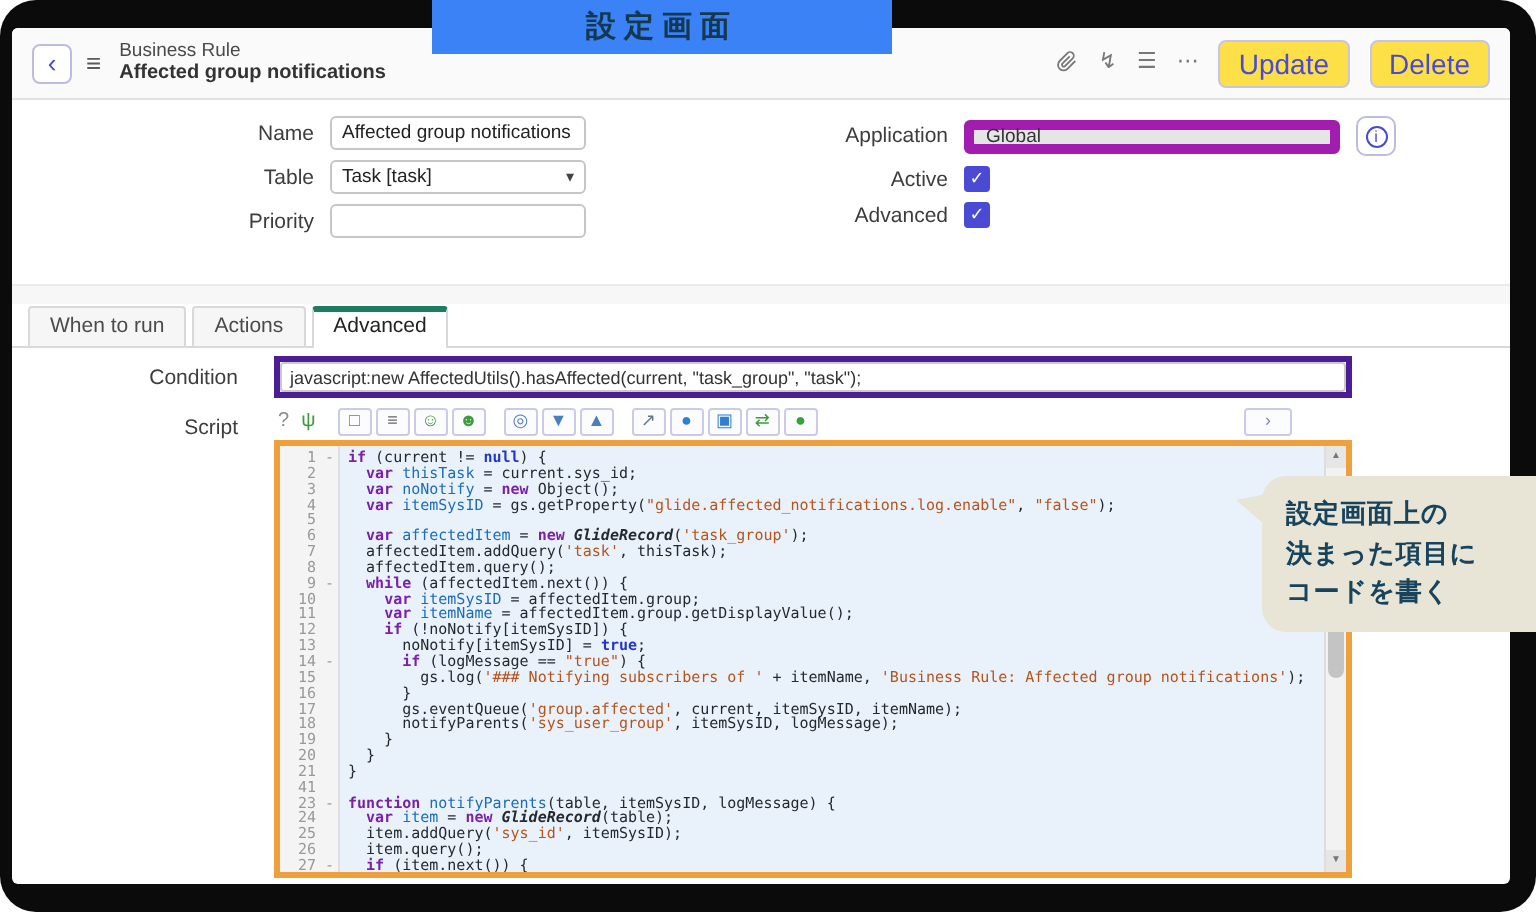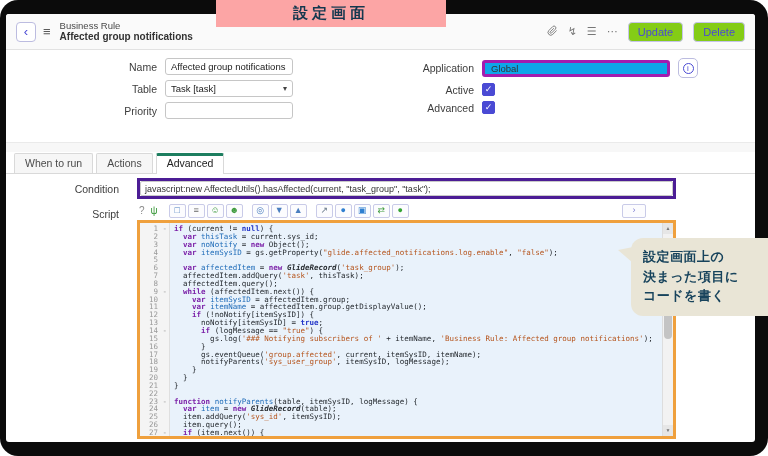--- a/index.html
+++ b/index.html
@@ -9,21 +9,21 @@
   body {
     position: relative;
     background: #fff;
     font-family: "Liberation Sans", sans-serif;
     overflow: hidden;
   }
   .frame { position:absolute; inset:0; background:#0b0b0b; border-radius:18px; }
 
   .titlebox {
     position:absolute; left:216px; top:0; width:230px; height:27px;
-    background:#fca5a5; z-index:6; display:flex; align-items:center; justify-content:center;
+    background:#3b82f6; z-index:6; display:flex; align-items:center; justify-content:center;
     font-size:15px; font-weight:bold; color:#14384f; letter-spacing:4px;
   }
 
   .screen {
     position:absolute; left:6px; top:14px; width:749px; height:428px;
     background:#fff; border-radius:3px; overflow:hidden; z-index:2;
   }
 
   
   .hdr {
@@ -32,34 +32,34 @@
     display:flex; align-items:center; padding:0 10px; gap:7px;
   }
   .backbtn { width:20px; height:20px; border:1px solid #bcbce0; border-radius:4px; background:#fff;
     color:#4a4ad4; font-size:13px; line-height:17px; text-align:center; flex:none; }
   .ctxmenu { color:#5a5a5a; font-size:13px; flex:none; }
   .hdr-titles { line-height:1.2; margin-left:2px; }
   .rec-type { font-size:9.5px; color:#4a4a4a; }
   .rec-name { font-size:10px; font-weight:bold; color:#333; }
   .hdr-right { margin-left:auto; display:flex; align-items:center; gap:10px; }
   .hicon { color:#777; font-size:11px; line-height:1; }
-  .btn { border:1px solid #c5c5ea; border-radius:4px; background:#84cc16; color:#4a4ad4;
-    font-size:11px; padding:3px 9px; font-family:inherit; }
+  .btn { border:1px solid #c5c5ea; border-radius:4px; background:#fde047; color:#4a4ad4;
+    font-size:14px; padding:3px 9px; font-family:inherit; }
 
   
   .fields { position:absolute; top:44px; left:0; width:400px; }
   .fields2 { position:absolute; top:44px; left:398px; width:348px; }
   .frow { display:flex; align-items:center; margin-bottom:5px; }
   .flabel { width:122px; text-align:right; padding-right:8px; font-size:10.5px; color:#3d3d3d; flex:none;margin-left:37px; }
   .flabel2 { width:78px; text-align:right; padding-right:8px; font-size:10.5px; color:#3d3d3d; flex:none; }
   .finput { width:128px; height:17px; border:1px solid #c6c6c6; border-radius:3px;
     font-size:9.5px; color:#222; padding:0 5px; display:flex; align-items:center; background:#fff; }
   .fselect { justify-content:space-between; }
   .caret { font-size:8px; color:#444; }
-  .appfield { width:188px; height:17px; background:#0ea5e9; border:3px solid #a21caf; border-radius:3px;
+  .appfield { width:188px; height:17px; background:#e5e5e5; border:5px solid #a21caf; border-radius:3px;
     font-size:9.5px; color:#333; padding:0 6px; display:flex; align-items:center; }
   .infobtn { width:20px; height:20px; border:1px solid #bcbce0; border-radius:5px; background:#fff;
     margin-left:8px; display:flex; align-items:center; justify-content:center; }
   .infocirc { width:11px; height:11px; border:1px solid #4a4ad4; border-radius:50%;
     color:#4a4ad4; font-size:8px; line-height:9px; text-align:center; }
   .cb { width:13px; height:13px; border-radius:2px; border:1px solid #4a4ad4; background:#fff;
     color:#fff; font-size:9px; line-height:11px; text-align:center; }
   .cb.on { background:#4a4ad4; }
 
   
@@ -229,21 +229,21 @@
               <div class="gline">12  </div>
               <div class="gline">13  </div>
               <div class="gline">14 -</div>
               <div class="gline">15  </div>
               <div class="gline">16  </div>
               <div class="gline">17  </div>
               <div class="gline">18  </div>
               <div class="gline">19  </div>
               <div class="gline">20  </div>
               <div class="gline">21  </div>
-              <div class="gline">22  </div>
+              <div class="gline">41  </div>
               <div class="gline">23 -</div>
               <div class="gline">24  </div>
               <div class="gline">25  </div>
               <div class="gline">26  </div>
               <div class="gline">27 -</div>
             </div>
           <div class="code">
               <div class="cline"><span class="tok-kw">if</span><span> (current != </span><span class="tok-atom">null</span><span>) {</span></div>
               <div class="cline"><span>  </span><span class="tok-kw">var</span><span> </span><span class="tok-def">thisTask</span><span> = current.sys_id;</span></div>
               <div class="cline"><span>  </span><span class="tok-kw">var</span><span> </span><span class="tok-def">noNotify</span><span> = </span><span class="tok-kw">new</span><span> Object();</span></div>

